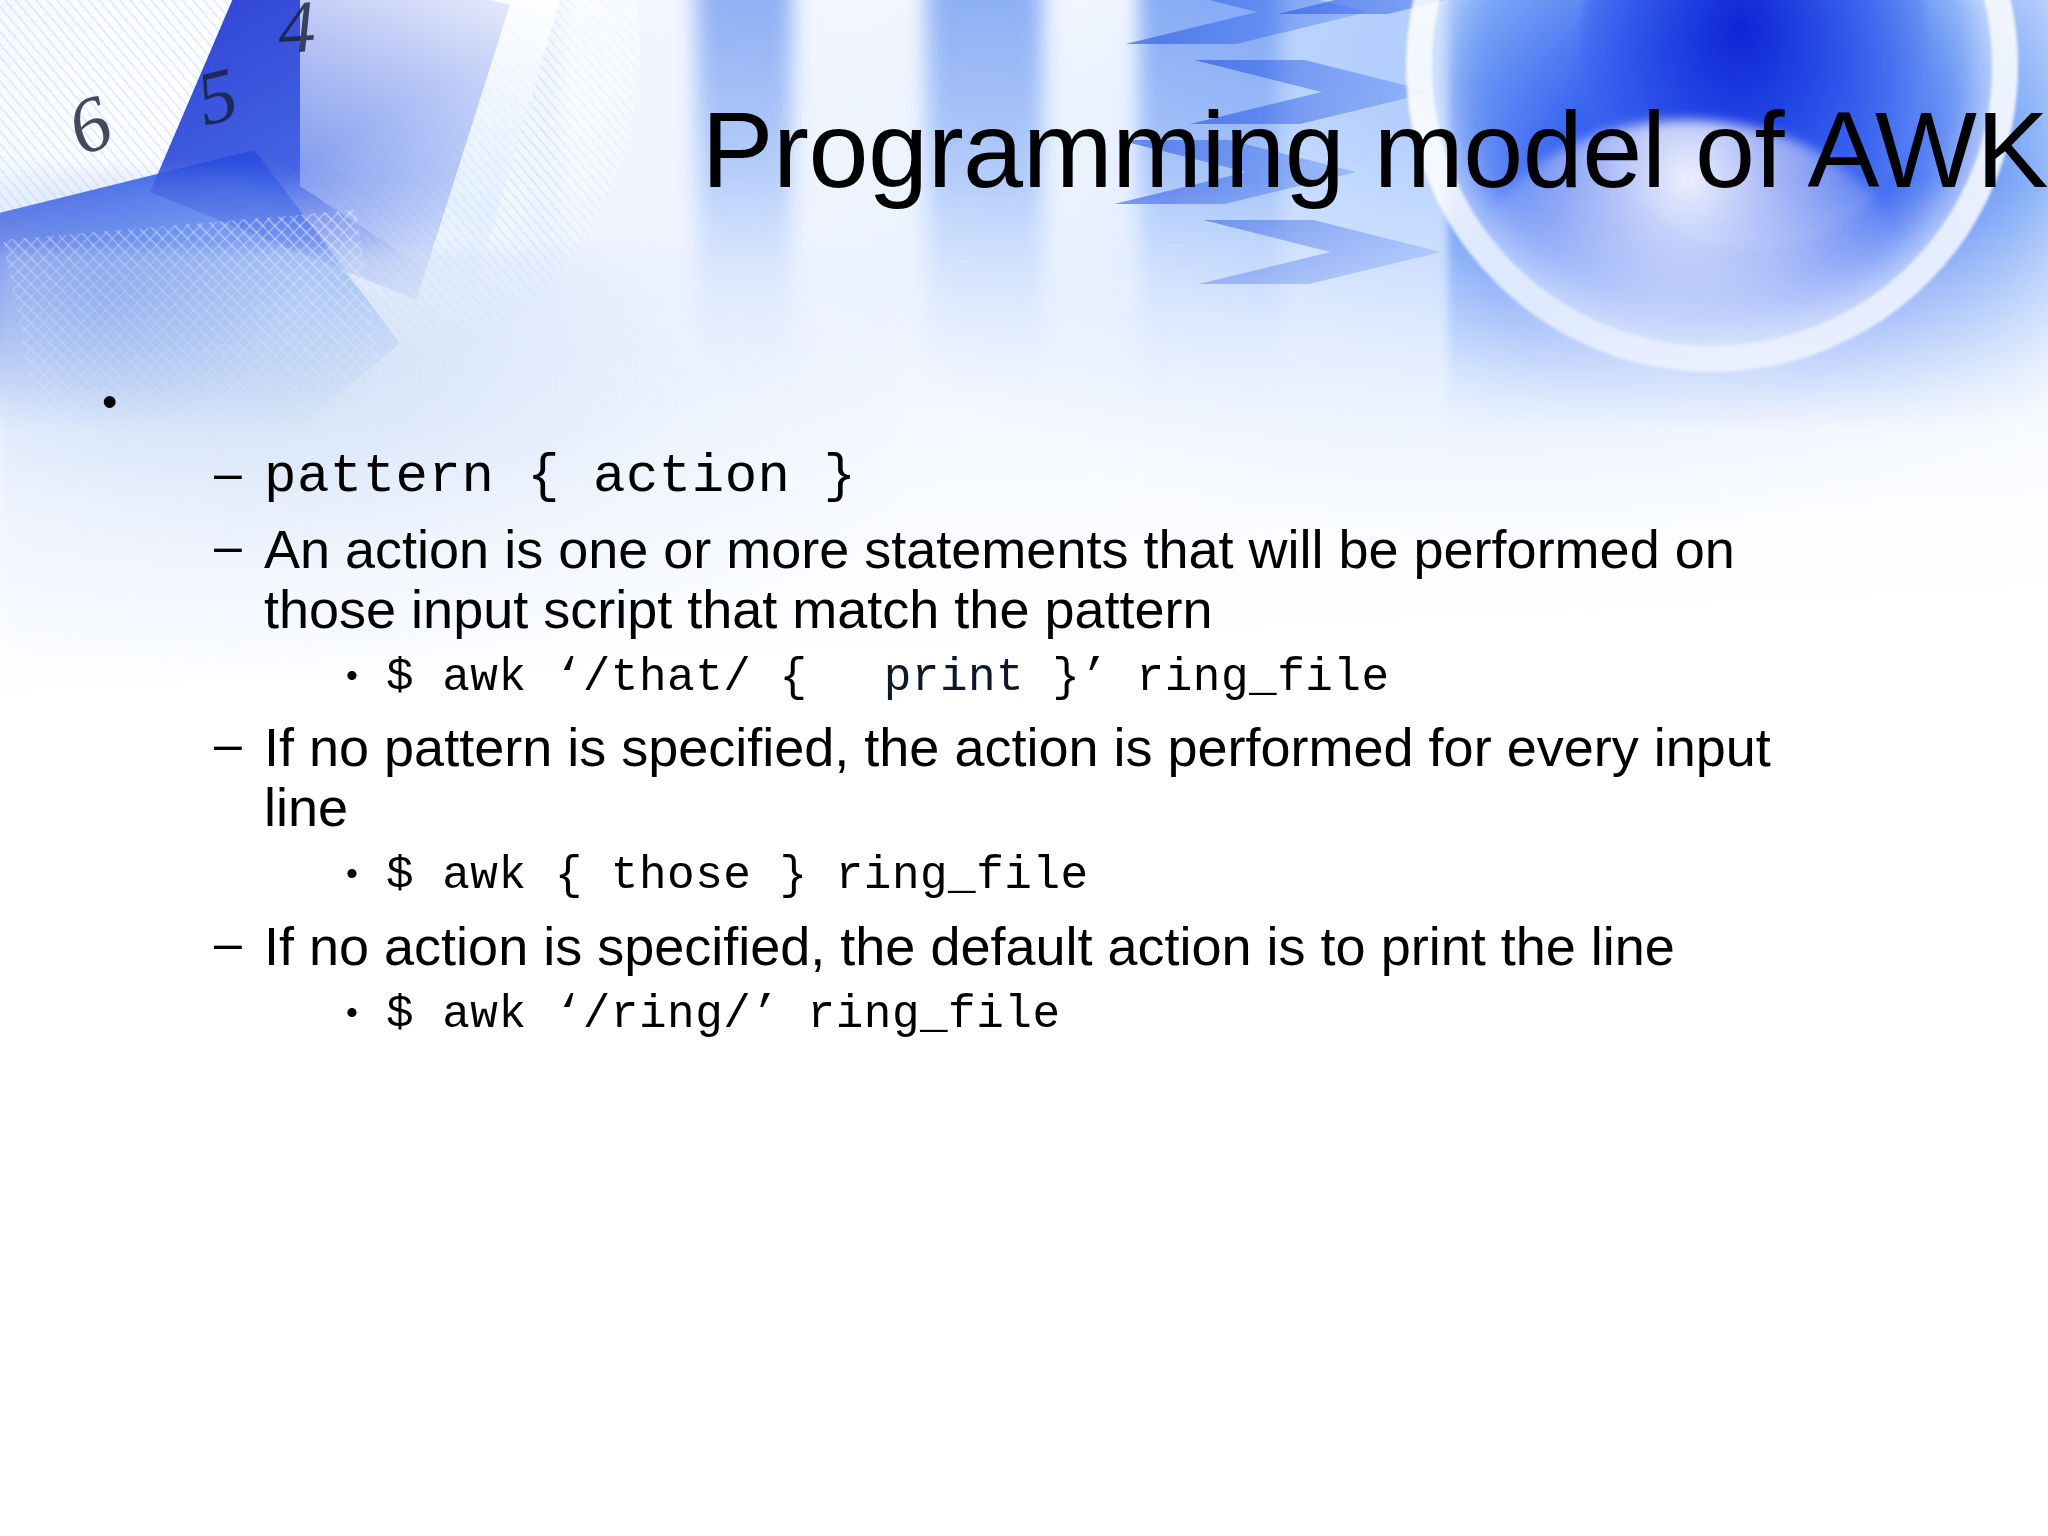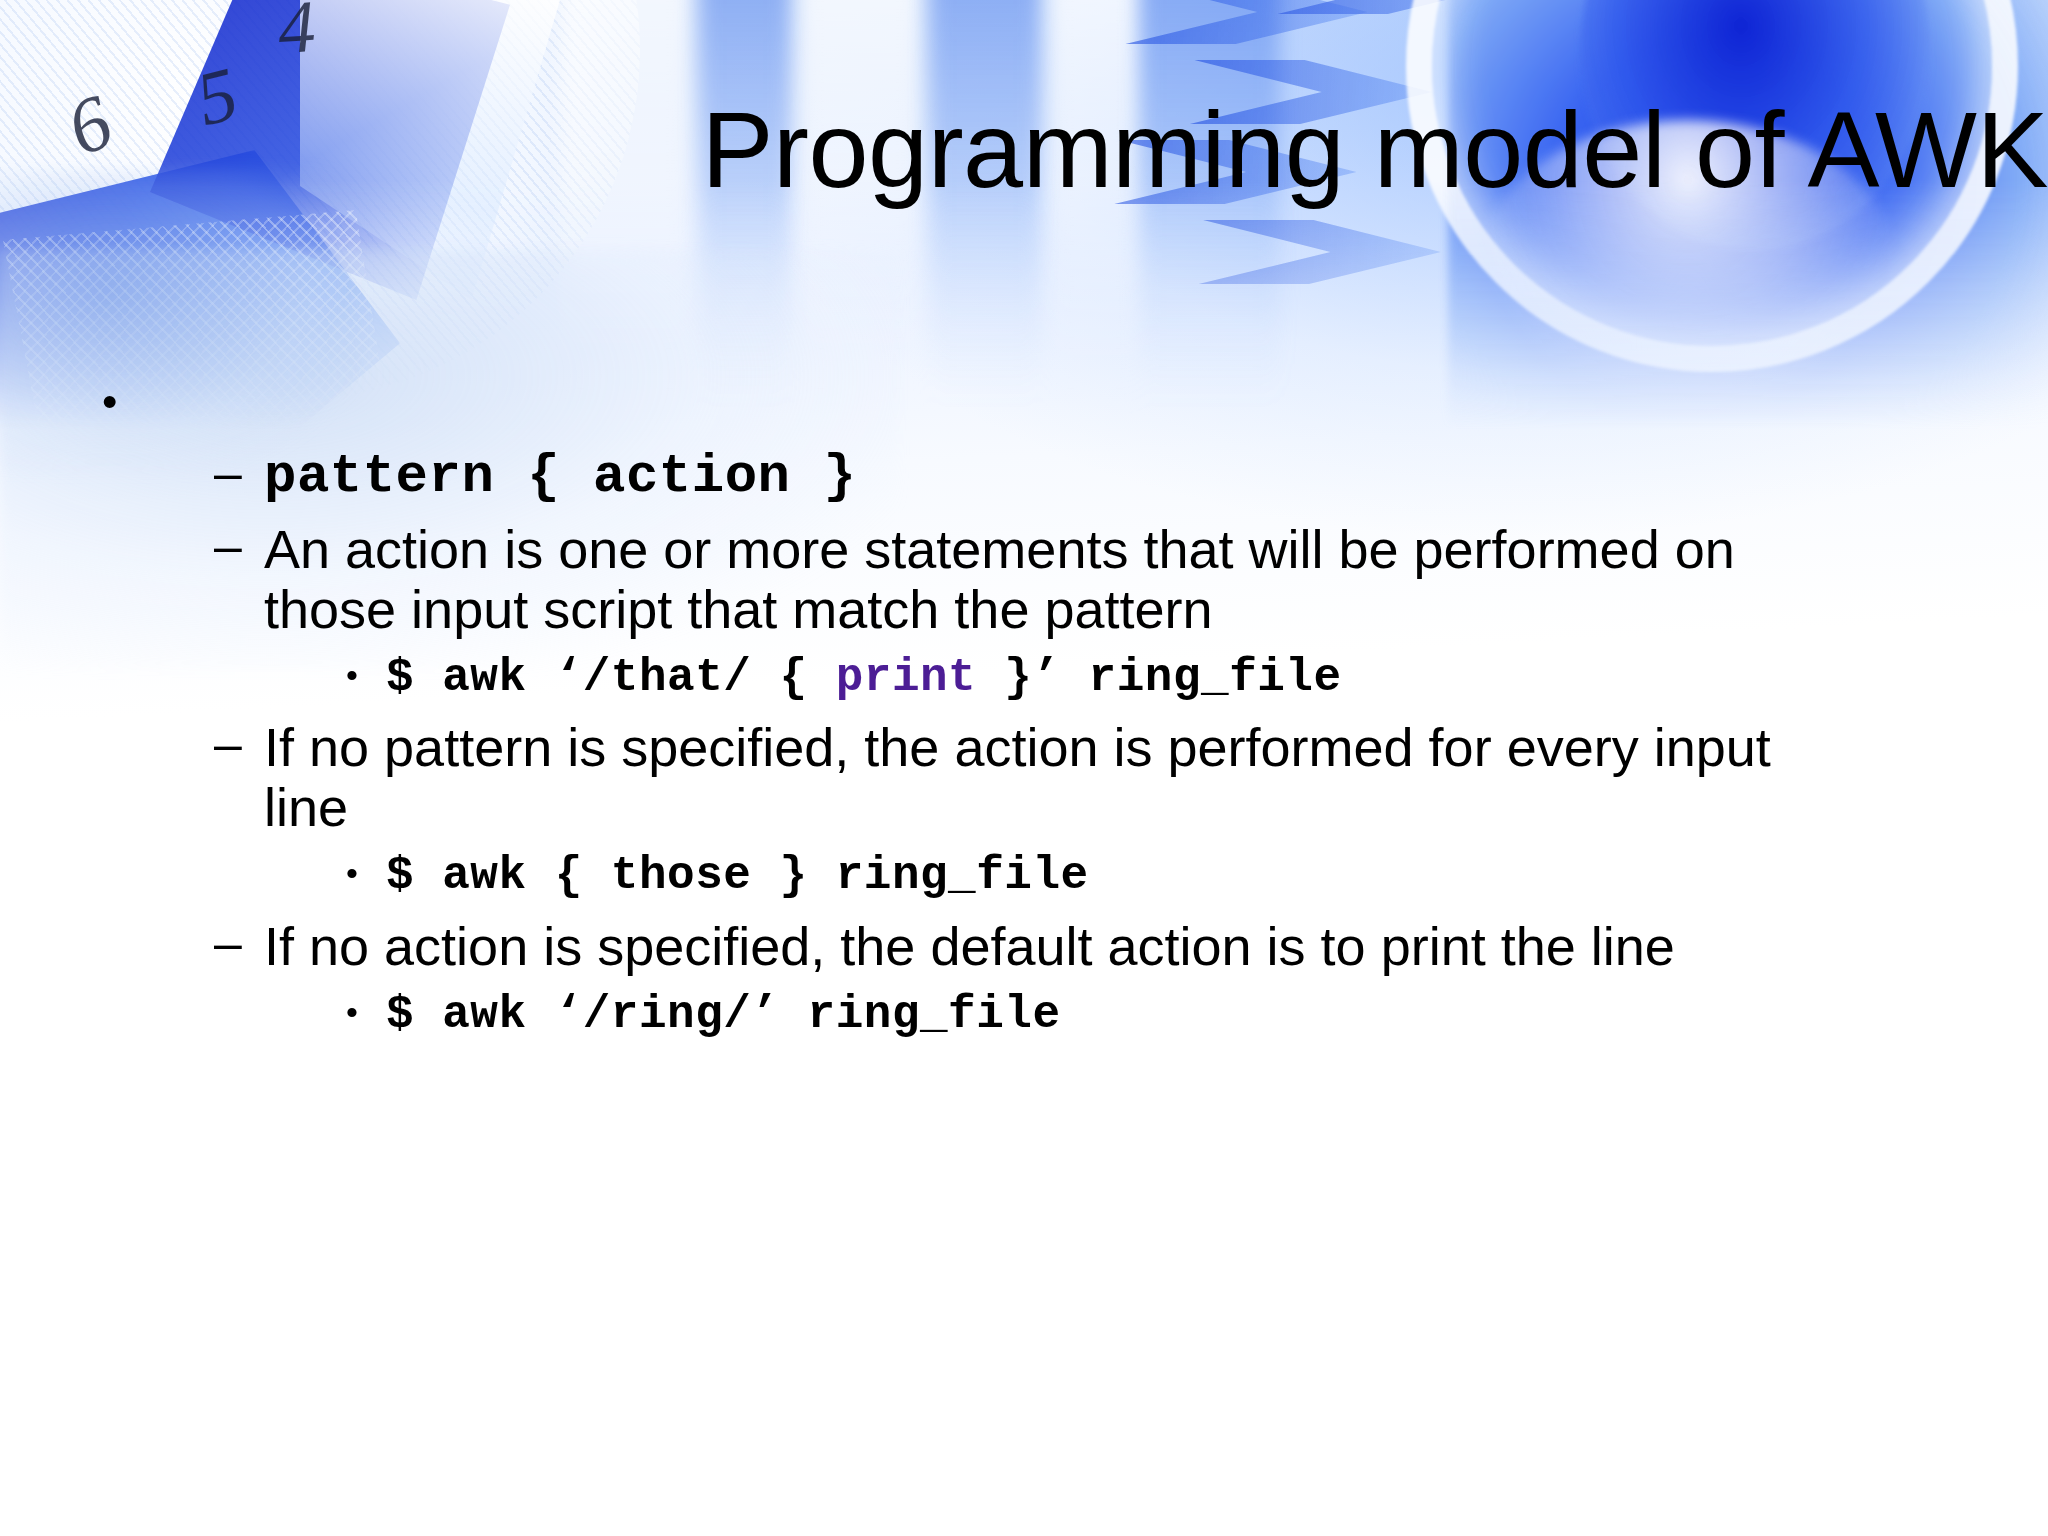--- a/index.html
+++ b/index.html
@@ -269,29 +269,29 @@
   .lvl3 .bullet {
     width: 40px;
     flex: 0 0 40px;
     font-size: 34px;
     line-height: 1.30;
   }
   .lvl3 .txt { flex: 1; }
 
   .mono {
     font-family: "Liberation Mono", "DejaVu Sans Mono", monospace;
-    font-weight: bold;
+    font-weight: normal;
     letter-spacing: 0.5px;
   }
   .mono-inline {
     font-family: "Liberation Mono", "DejaVu Sans Mono", monospace;
     font-weight: bold;
     font-size: 0.88em;
   }
-  .kw-red { color: #4c1d95; }
+  .kw-red { color: #0f172a; margin-left: 48px; }
 </style>
 </head>
 <body>
 
 <div class="slide">
 
   <div class="bg-layer bg-base"></div>
 
   <div class="bg-layer bg-top">
     <div class="clock-disc"></div>

